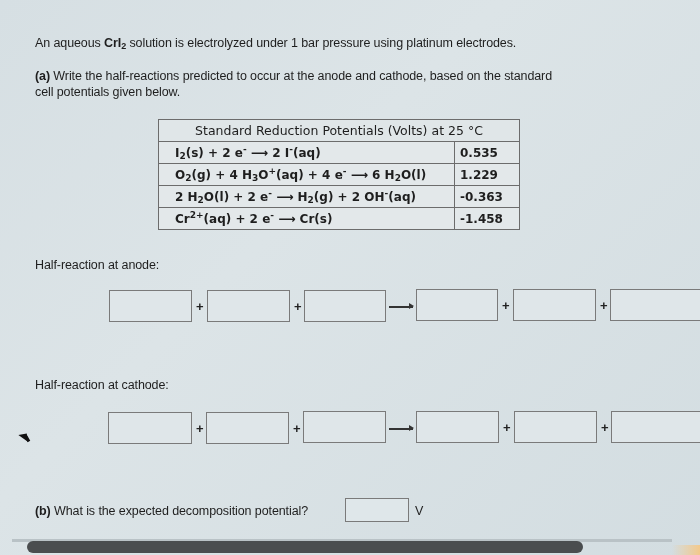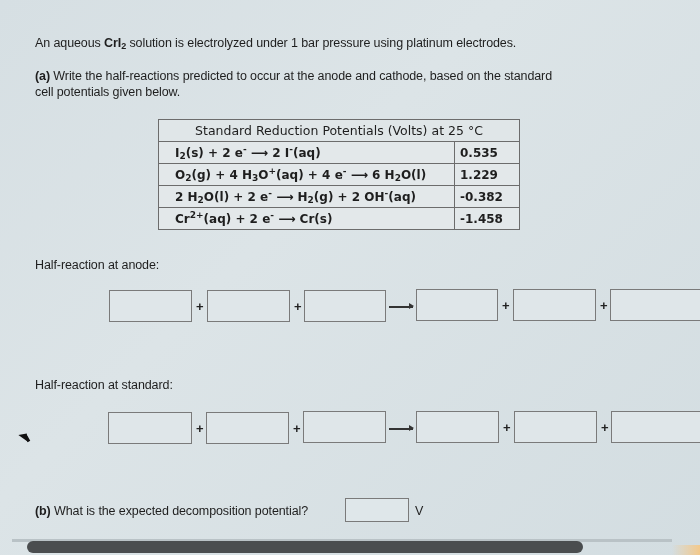--- a/index.html
+++ b/index.html
@@ -122,21 +122,21 @@
   <tr>
     <td class="eq">I<sub>2</sub>(s) + 2 e<sup>-</sup> ⟶ 2 I<sup>-</sup>(aq)</td>
     <td class="val">0.535</td>
   </tr>
   <tr>
     <td class="eq">O<sub>2</sub>(g) + 4 H<sub>3</sub>O<sup>+</sup>(aq) + 4 e<sup>-</sup> ⟶ 6 H<sub>2</sub>O(l)</td>
     <td class="val">1.229</td>
   </tr>
   <tr>
     <td class="eq">2 H<sub>2</sub>O(l) + 2 e<sup>-</sup> ⟶ H<sub>2</sub>(g) + 2 OH<sup>-</sup>(aq)</td>
-    <td class="val">-0.382</td>
+    <td class="val">-0.363</td>
   </tr>
   <tr>
     <td class="eq">Cr<sup>2+</sup>(aq) + 2 e<sup>-</sup> ⟶ Cr(s)</td>
     <td class="val">-1.458</td>
   </tr>
 </tbody>
   </table>
 
 <div class="abs txt" style="left:35px; top:257px;">Half-reaction at anode:</div>
 
@@ -145,21 +145,21 @@
 <div class="box" style="left:207px; top:290px; width:83px;"></div>
 <div class="op" style="left:294px; top:300px;">+</div>
 <div class="box" style="left:304px; top:290px; width:82px;"></div>
 <div class="arrow" style="left:389px; top:306px; width:24px;"></div>
 <div class="box" style="left:416px; top:289px; width:82px;"></div>
 <div class="op" style="left:502px; top:299px;">+</div>
 <div class="box" style="left:513px; top:289px; width:83px;"></div>
 <div class="op" style="left:600px; top:299px;">+</div>
 <div class="box open-right" style="left:610px; top:289px; width:90px;"></div>
 
-<div class="abs txt" style="left:35px; top:377px;">Half-reaction at standard:</div>
+<div class="abs txt" style="left:35px; top:377px;">Half-reaction at cathode:</div>
 
 <div class="box" style="left:108px; top:412px; width:84px;"></div>
 <div class="op" style="left:196px; top:422px;">+</div>
 <div class="box" style="left:206px; top:412px; width:83px;"></div>
 <div class="op" style="left:293px; top:422px;">+</div>
 <div class="box" style="left:303px; top:411px; width:83px;"></div>
 <div class="arrow" style="left:389px; top:428px; width:24px;"></div>
 <div class="box" style="left:416px; top:411px; width:83px;"></div>
 <div class="op" style="left:503px; top:421px;">+</div>
 <div class="box" style="left:514px; top:411px; width:83px;"></div>

